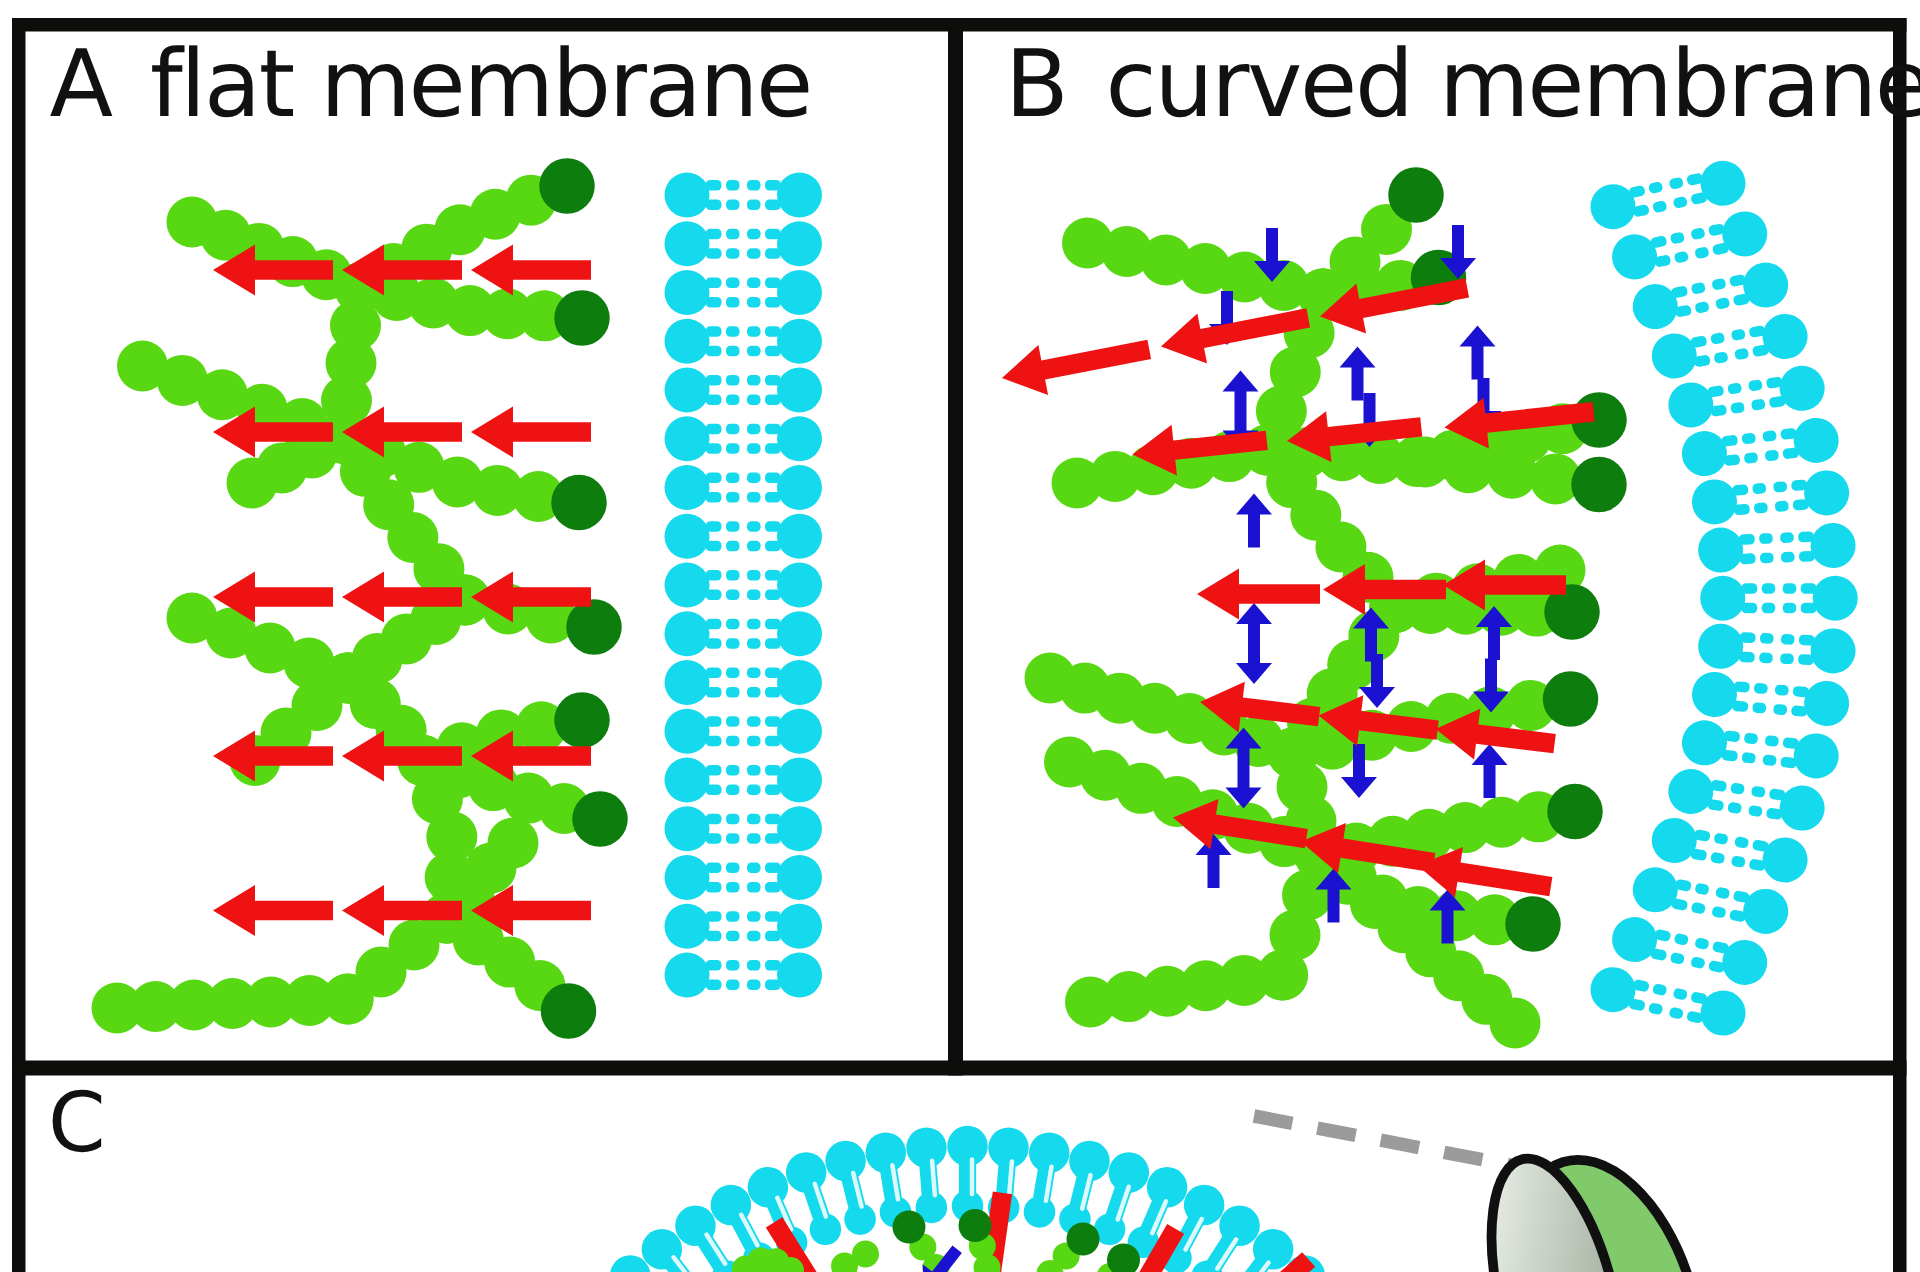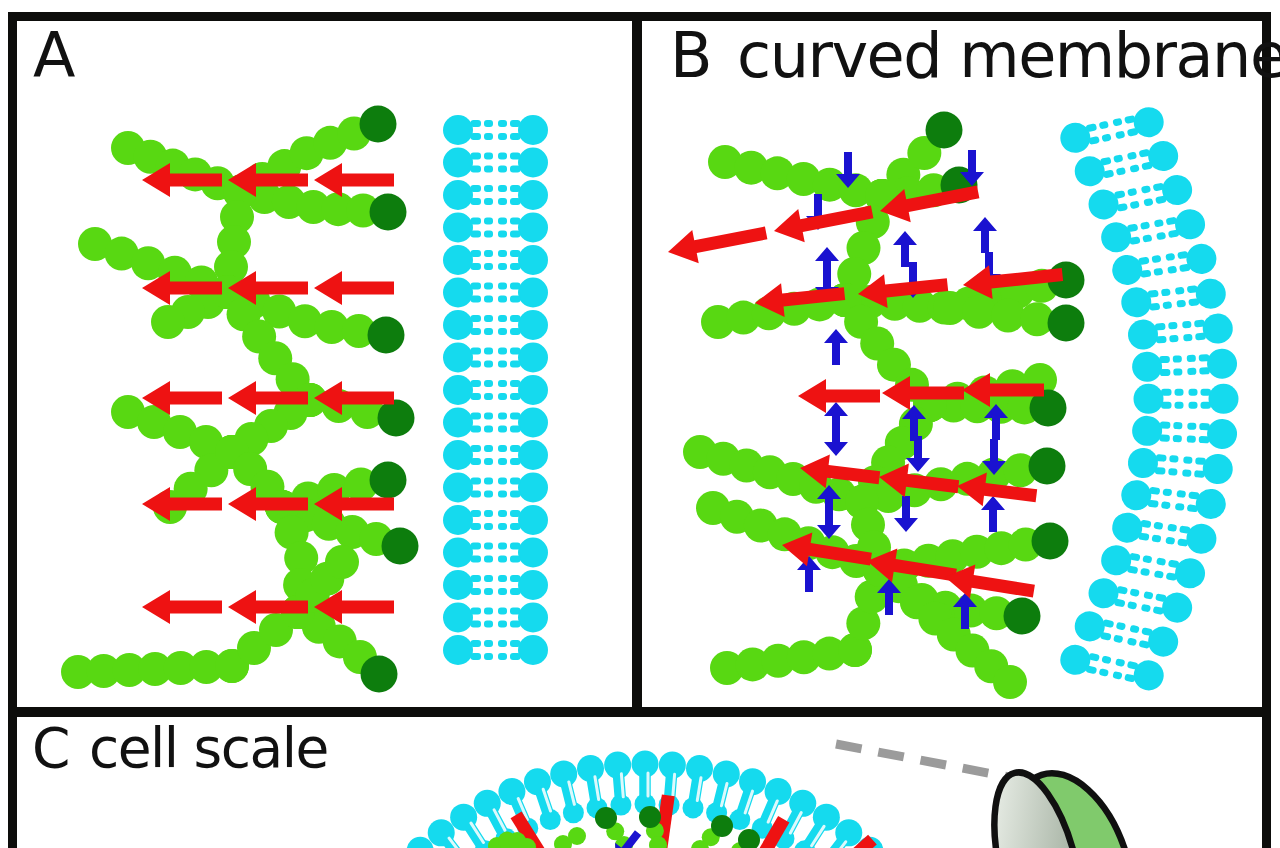--- a/index.html
+++ b/index.html
@@ -1016,24 +1016,24 @@
         <linearGradient id="faceGrad" x1="0" y1="0" x2="1" y2="1">
           <stop offset="0" stop-color="#f3f7f1"></stop>
           <stop offset="1" stop-color="#8d9c8a"></stop>
         </linearGradient>
       </defs>
     </svg>
 
   <div class="ptitle" id="title-a">
     <span>A</span>
       <span class="gap"></span>
+      <span>flat membrane</span>
   </div>
   <div class="ptitle" id="title-b">
     <span>B</span>
       <span class="gap"></span>
       <span>curved membrane</span>
   </div>
   <div class="ptitle" id="title-c">
     <span>C</span>
       <span class="gap"></span>
-      <span>cell scale</span>
   </div>
 </div>
 
 </body></html>

